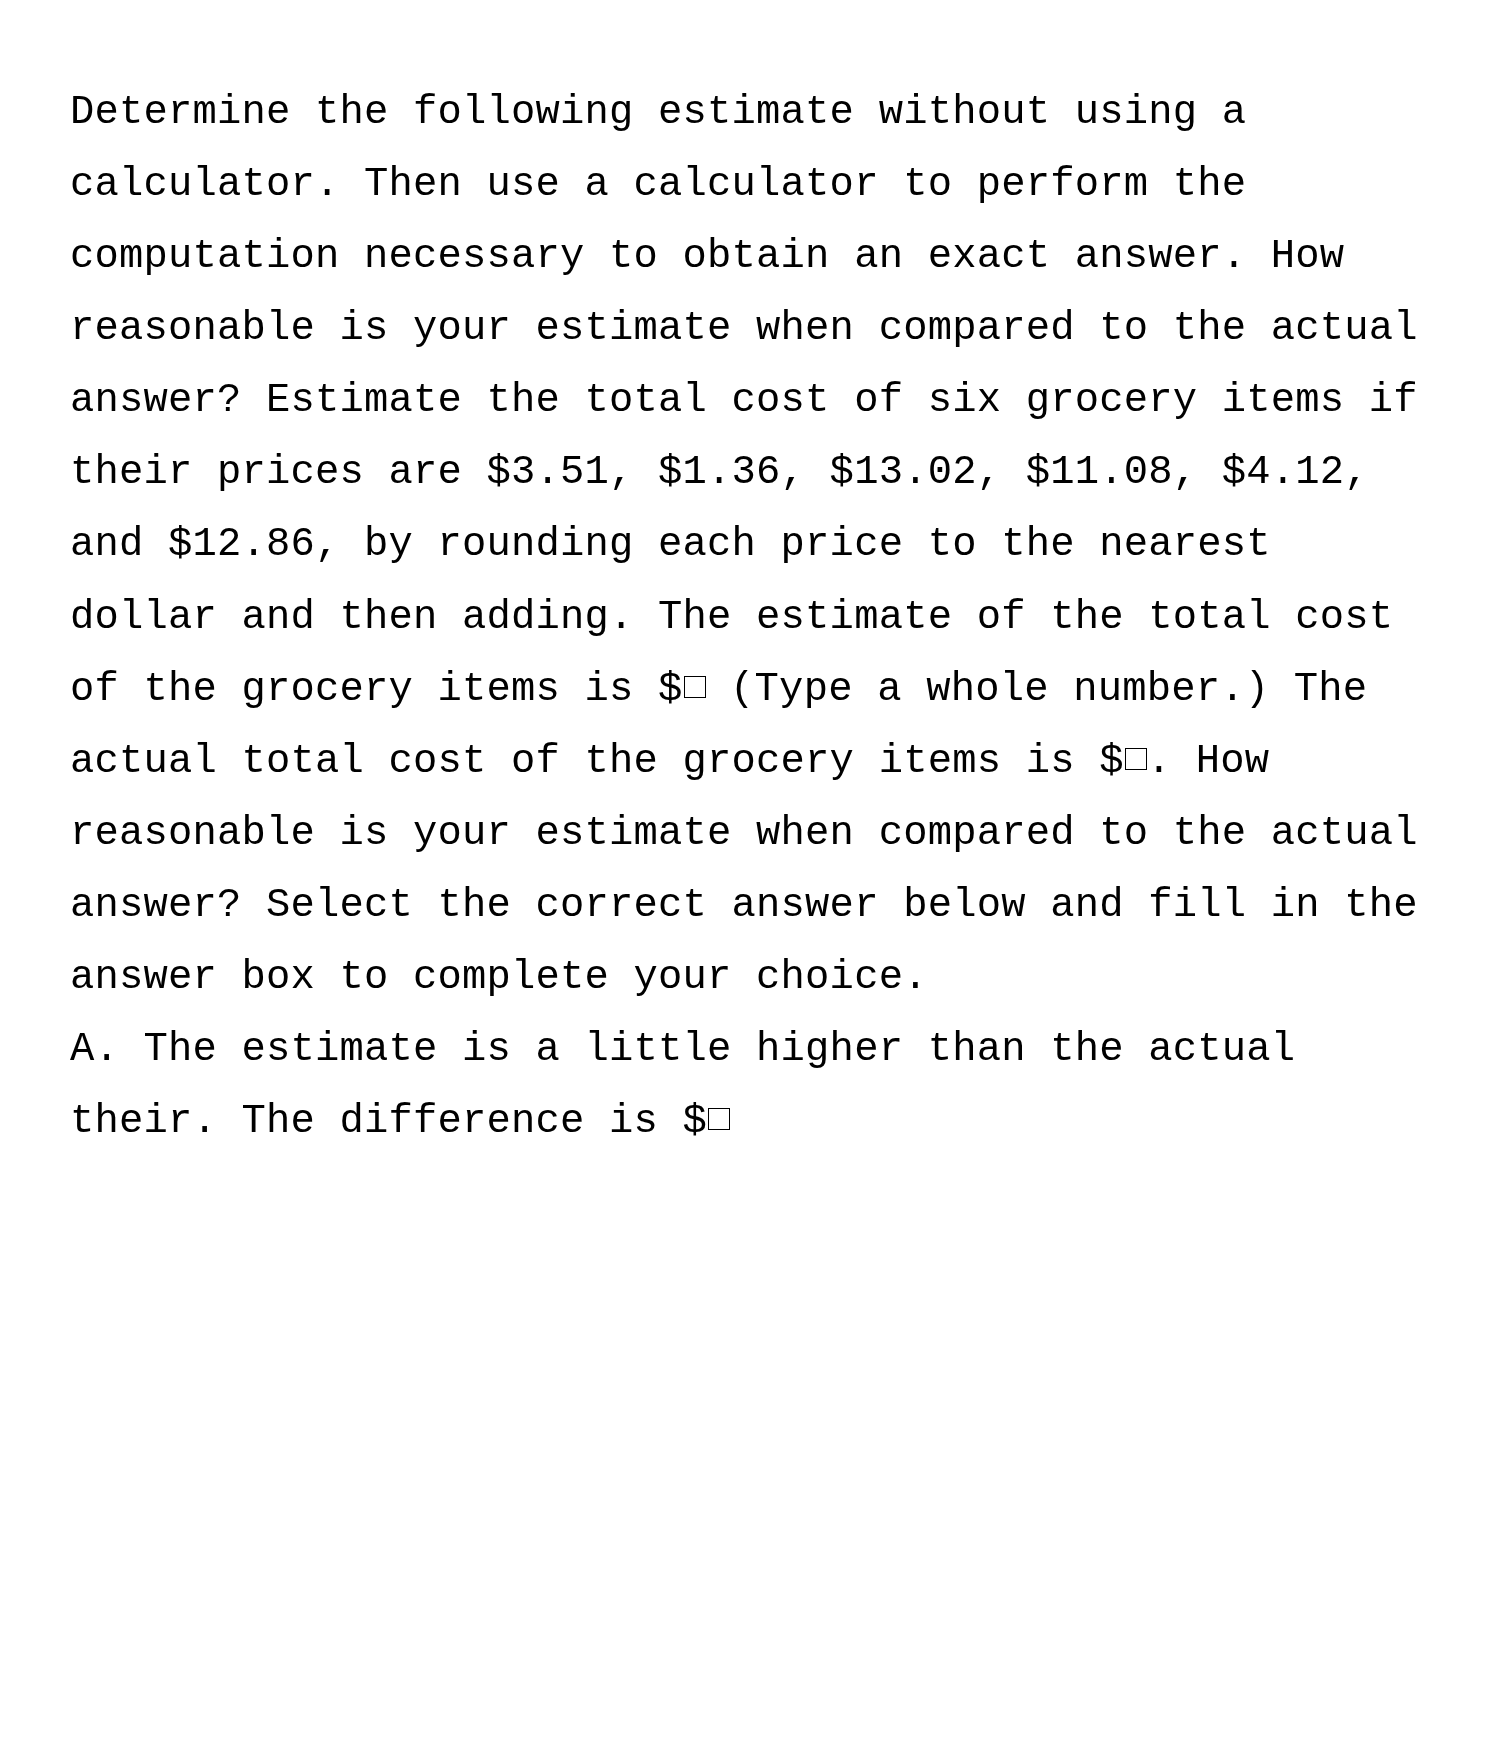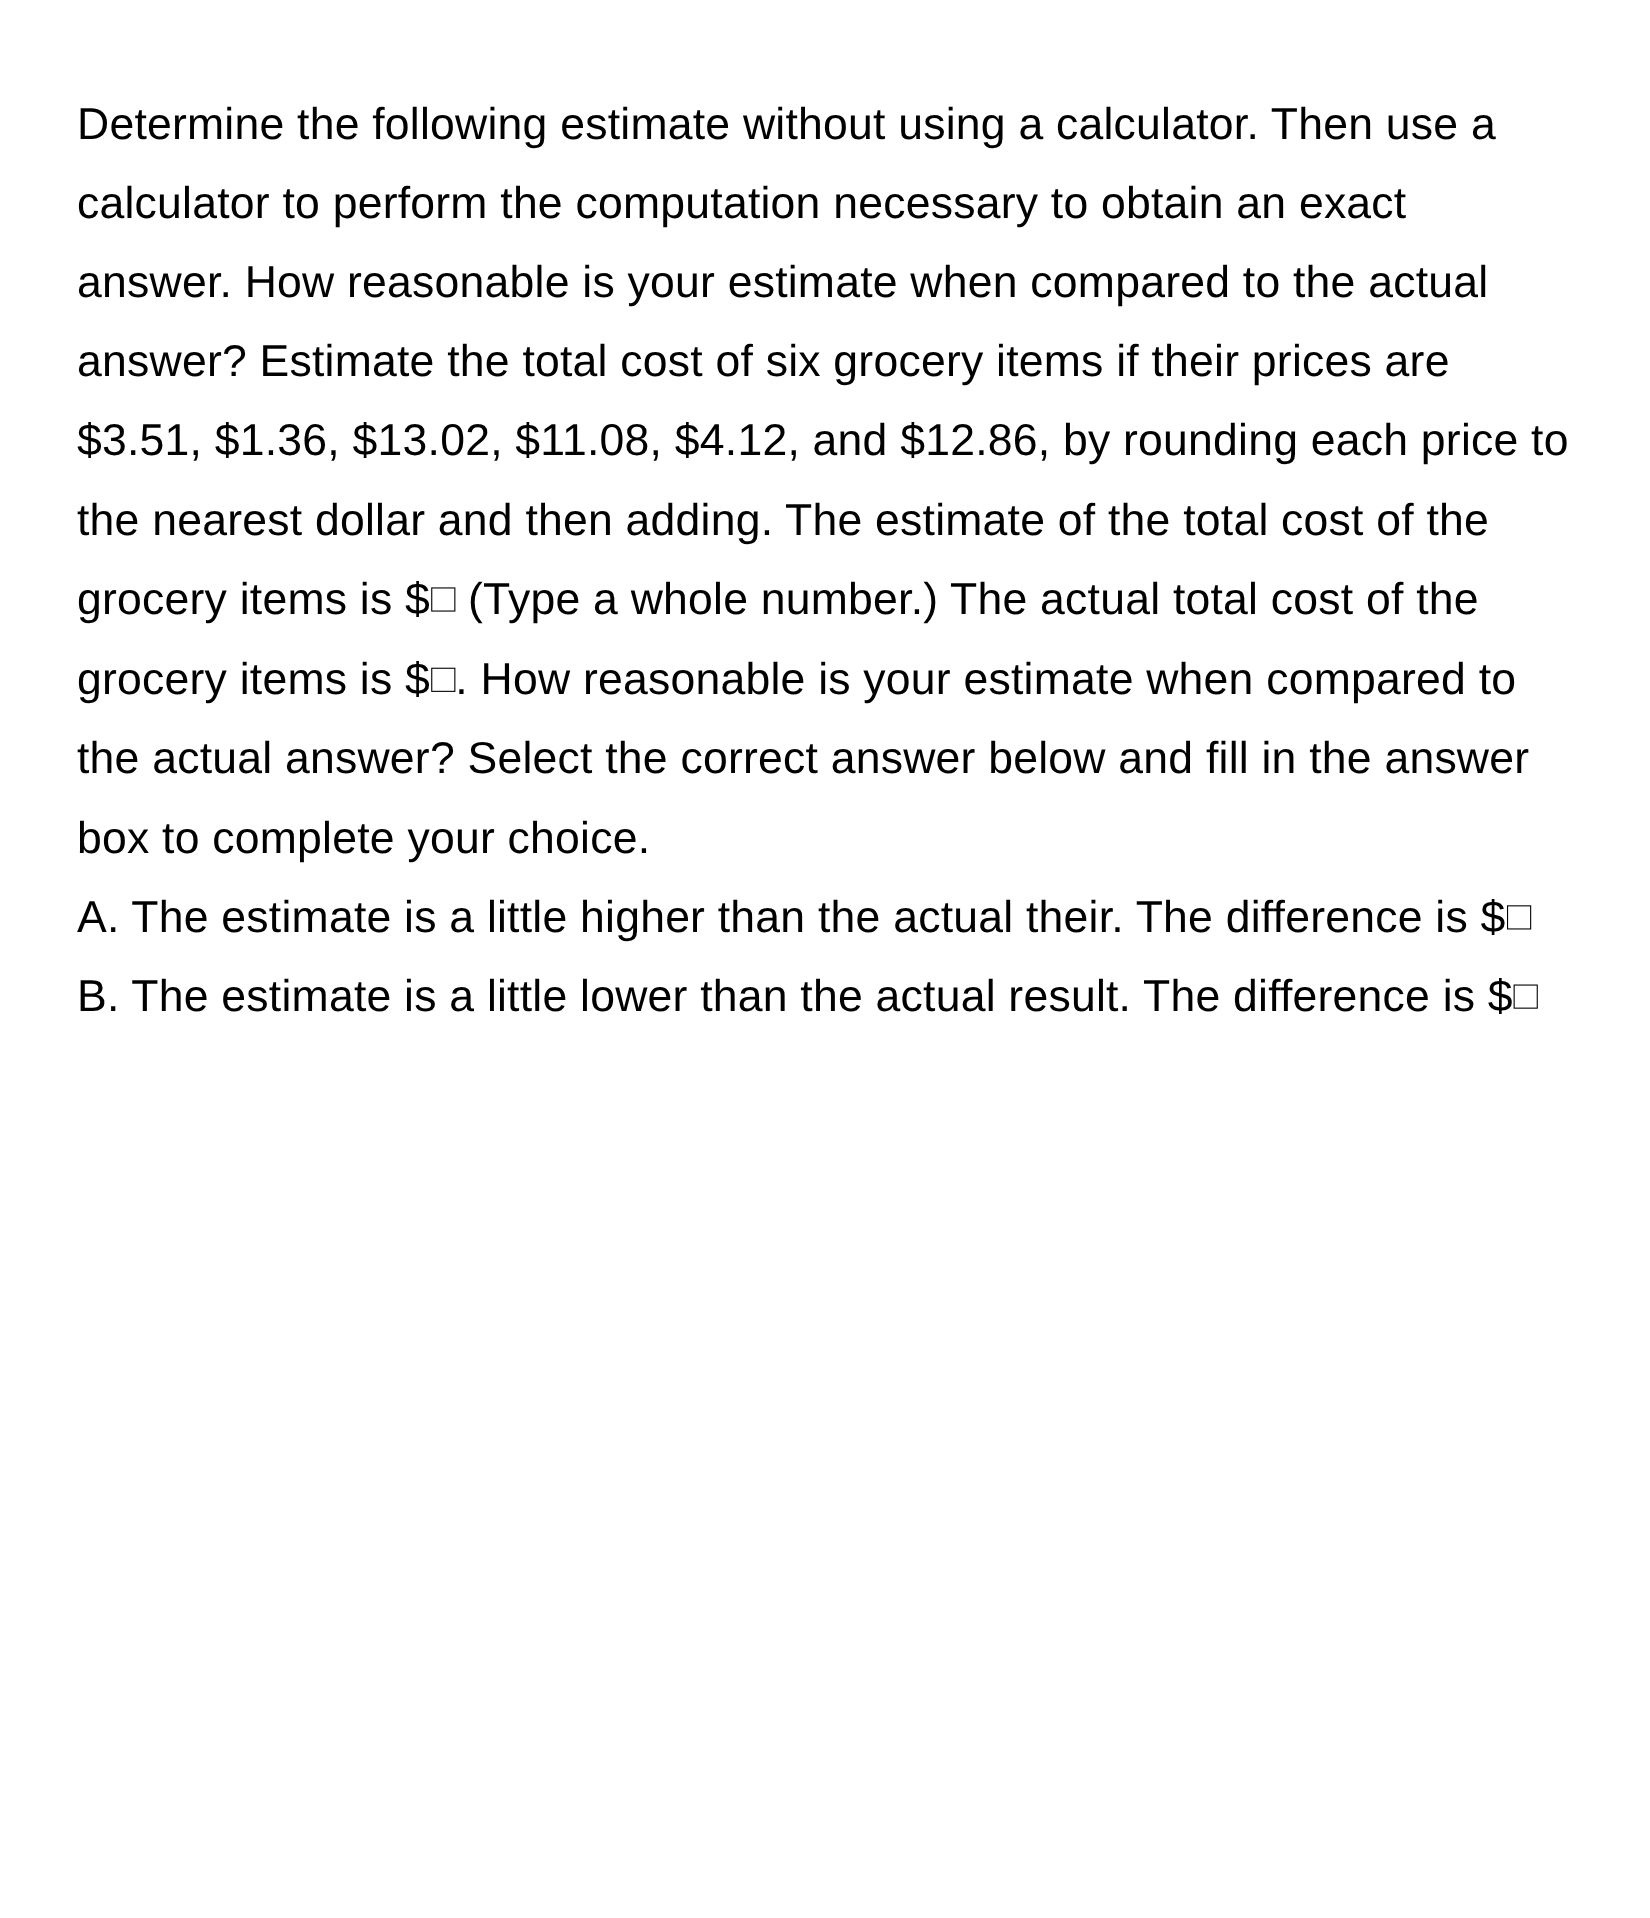--- a/index.html
+++ b/index.html
@@ -13,20 +13,21 @@
       background: #ffffff;
       font-family: -apple-system, BlinkMacSystemFont, "Segoe UI", Helvetica, Arial, sans-serif;
       padding: 76px 70px 70px 70px;
       color: #000000;
     }
     .content {
       font-size: 40.5px;
       line-height: 1.78;
       font-weight: 400;
       letter-spacing: 0.2px;
+      font-family: Liberation Mono, monospace;
     }
     .paragraph {
       margin-bottom: 0;
     }
     .choice {
       margin-top: 0;
     }
     .box {
       display: inline-block;
       width: 22px;
@@ -41,16 +42,13 @@
 </head>
 <body>
 
 <div class="content">
   <div class="paragraph">
     <span>Determine the following estimate without using a calculator. Then use a calculator to perform the computation necessary to obtain an exact answer. How reasonable is your estimate when compared to the actual answer? Estimate the total cost of six grocery items if their prices are $3.51, $1.36, $13.02, $11.08, $4.12, and $12.86, by rounding each price to the nearest dollar and then adding. The estimate of the total cost of the grocery items is $</span><span class="box"></span><span> (Type a whole number.) The actual total cost of the grocery items is $</span><span class="box"></span><span>. How reasonable is your estimate when compared to the actual answer? Select the correct answer below and fill in the answer box to complete your choice.</span>
   </div>
   <div class="choice">
     <span>A. The estimate is a little higher than the actual their. The difference is $</span><span class="box"></span>
   </div>
-  <div class="choice">
-    <span>B. The estimate is a little lower than the actual result. The difference is $</span><span class="box"></span>
-  </div>
 </div>
 
 </body></html>

